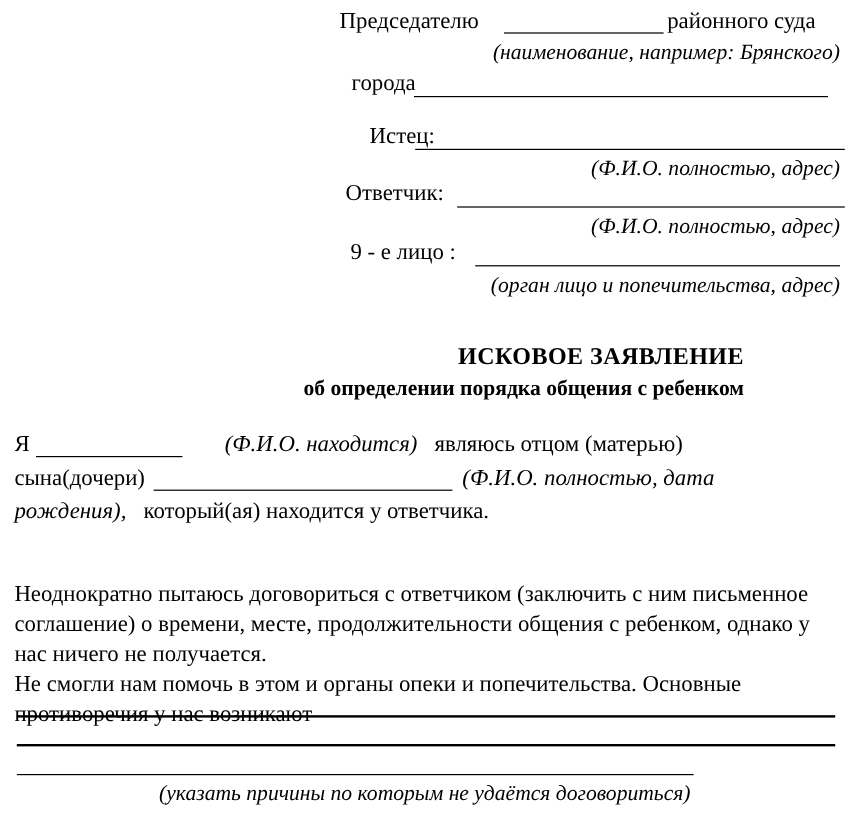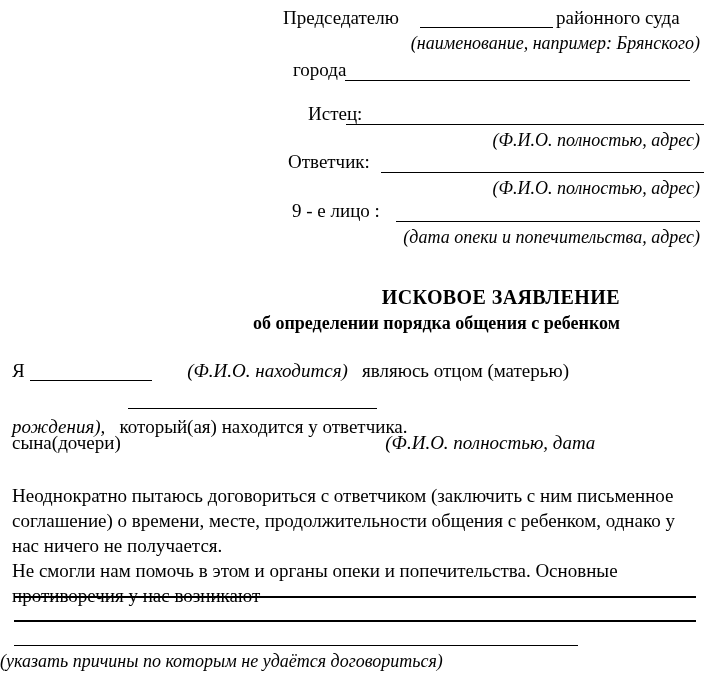--- a/index.html
+++ b/index.html
@@ -97,20 +97,21 @@
     line-height: 25px;
     margin-top: 20px;
   }
 
   .blank-rule { position: absolute; border-bottom: 2px solid #000; height: 0; }
 
   #footer-caption {
     position: absolute;
     left: 0;
     width: 708px;
+    text-align: center;
   }
 </style>
 </head>
 <body>
 
 <div class="doc">
 
   <div id="header-block">
 
     <div class="row txt" style="left:283px; top:8px;">
@@ -140,41 +141,41 @@
     </div>
     <div class="rule" style="left:381px; top:172px; width:323px;"></div>
 
     <div class="cap cap-right" style="top:179px;">(Ф.И.О. полностью, адрес)</div>
 
     <div class="row txt" style="left:292px; top:201px;">
       <span>9 - е лицо :</span>
     </div>
     <div class="rule" style="left:396px; top:221px; width:304px;"></div>
 
-    <div class="cap cap-right" style="top:228px;">(дата опеки и попечительства, адрес)</div>
+    <div class="cap cap-right" style="top:228px;">(орган лицо и попечительства, адрес)</div>
 
   </div>
 
   <div id="title-block">
     <div class="title-main">ИСКОВОЕ ЗАЯВЛЕНИЕ</div>
     <div class="title-sub">об определении порядка общения с ребенком</div>
   </div>
 
   <div id="body-block">
 
     <div class="body-line" style="top:361px;">
       <span>Я</span>
       <span style="display:inline-block; width:153px;"></span>
       <span class="ital">(Ф.И.О. находится)</span>
       <span>&nbsp;</span>
       <span>являюсь отцом (матерью)</span>
     </div>
     <div class="rule" style="left:30px; top:380px; width:122px;"></div>
 
-    <div class="body-line" style="top:389px;margin-top:44px;">
+    <div class="body-line" style="top:389px;">
       <span>сына(дочери)</span>
       <span style="display:inline-block; width:255px;"></span>
       <span class="ital">(Ф.И.О. полностью, дата</span>
     </div>
     <div class="rule" style="left:128px; top:408px; width:249px;"></div>
 
     <div class="body-line" style="top:417px;">
       <span class="ital">рождения),</span>
       <span>&nbsp;</span>
       <span>который(ая) находится у ответчика.</span>

